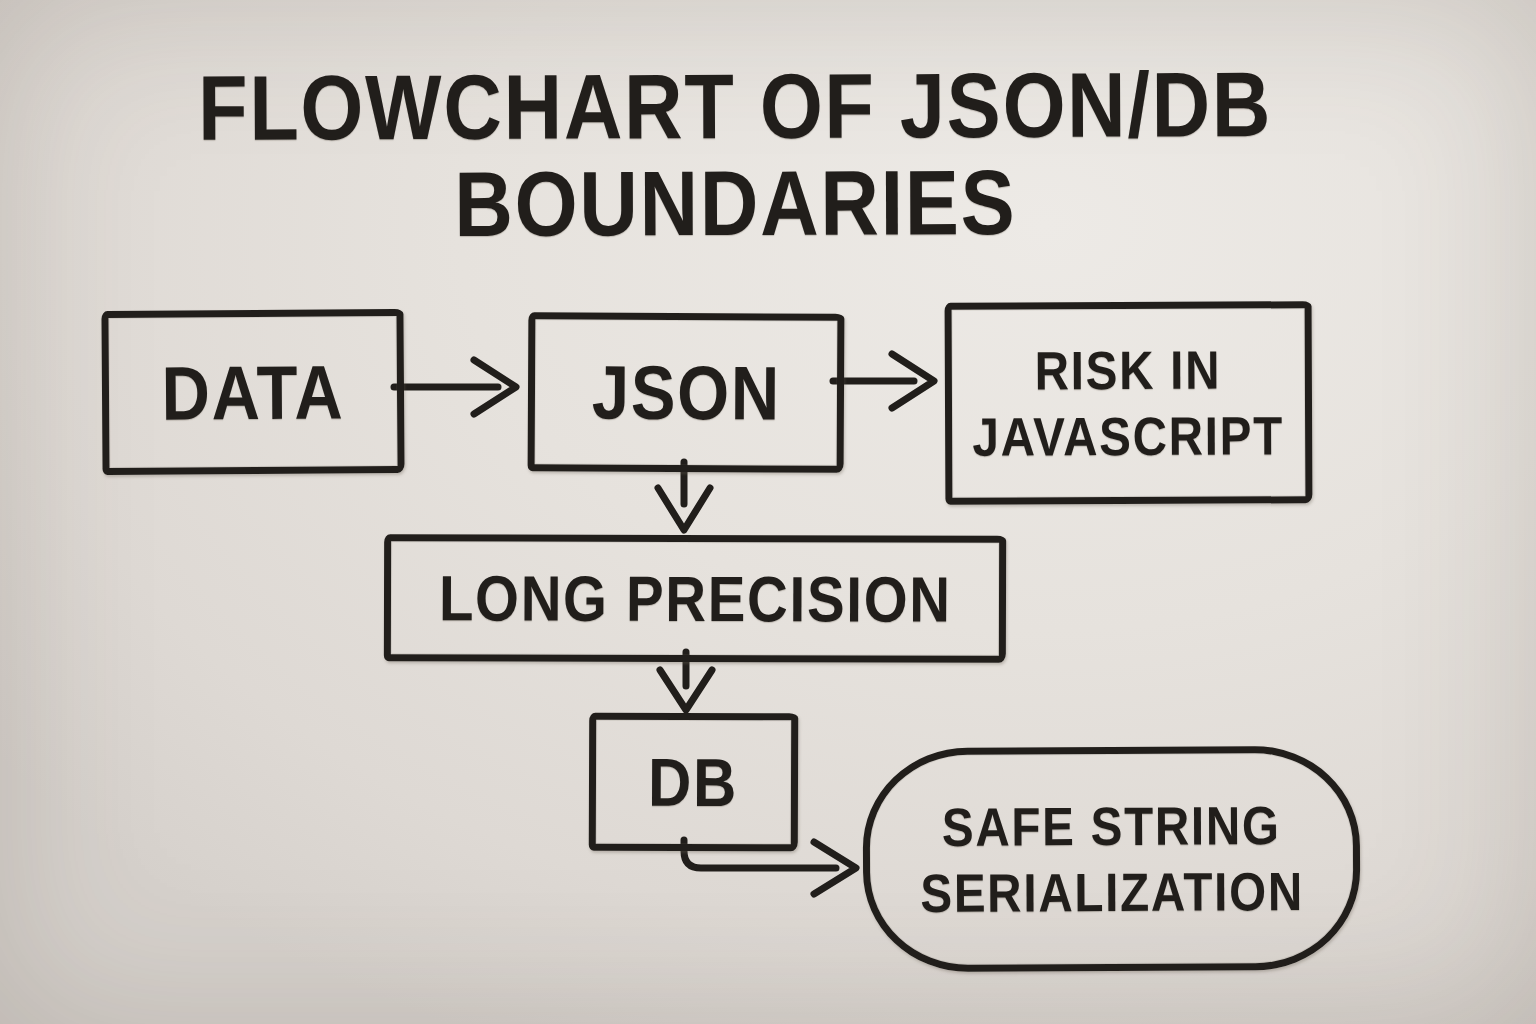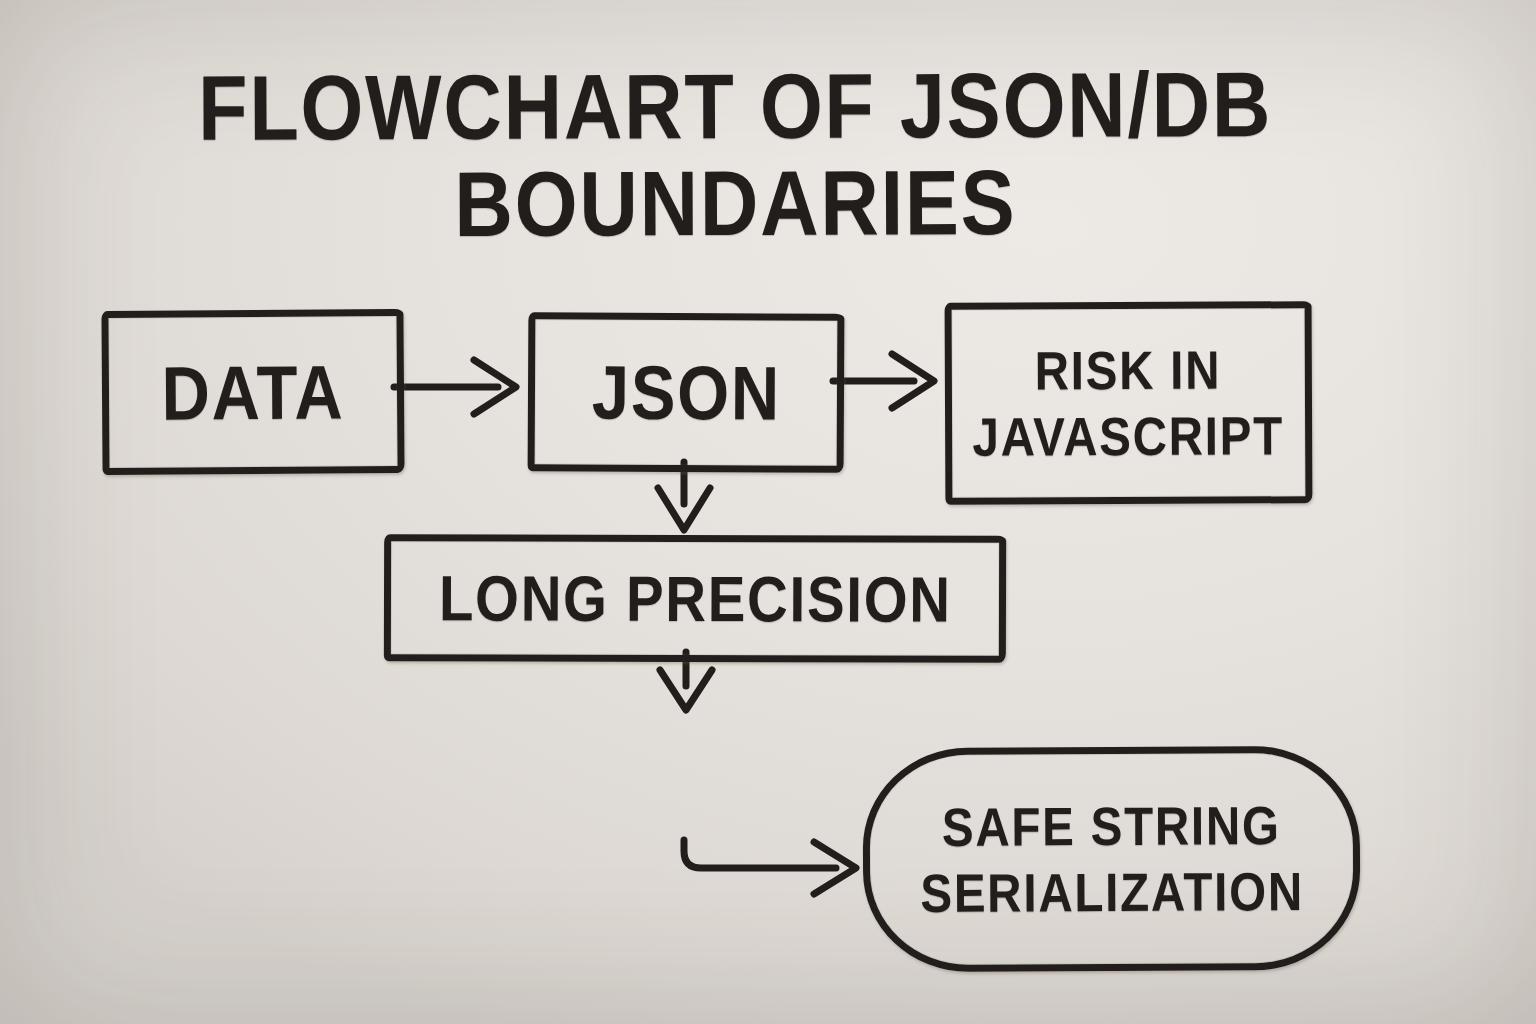--- a/index.html
+++ b/index.html
@@ -97,19 +97,22 @@
 
   <div class="node rect node-risk">
     <span class="marker squeeze">RISK IN</span>
     <span class="marker squeeze">JAVASCRIPT</span>
   </div>
 
   <div class="node rect node-long">
     <span class="marker squeeze">LONG PRECISION</span>
   </div>
 
+  <div class="node rect node-db">
+    <span class="marker squeeze">DB</span>
+  </div>
 
   <div class="node node-safe">
     <span class="marker squeeze">SAFE STRING</span>
     <span class="marker squeeze">SERIALIZATION</span>
   </div>
 
 </div>
 
 </body></html>

